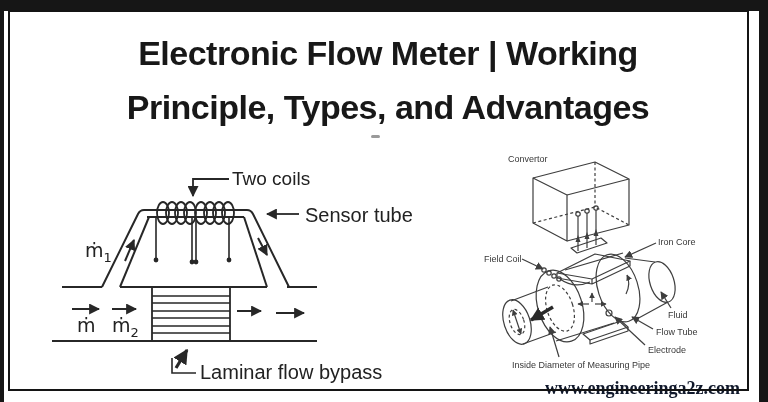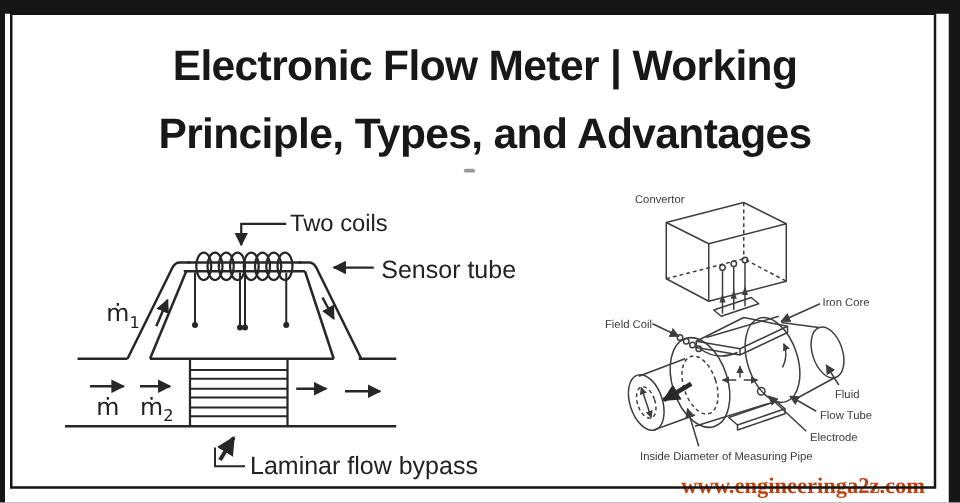--- a/index.html
+++ b/index.html
@@ -30,21 +30,21 @@
   }
   .artifact-dash {
     position:absolute; left:371px; top:129px;
     width:9px; height:3px; background:#9a9a9a; border-radius:2px;
   }
   svg.left-diagram  { position:absolute; left:35px;  top:150px; }
   svg.right-diagram { position:absolute; left:455px; top:130px; }
   .watermark {
     position:absolute; top:372px; right:23px;
     font-family:"Liberation Serif", serif;
-    font-weight:bold; font-size:18px; color:#c2410c;
+    font-weight:bold; font-size:18px; color:#0f172a;
     white-space:nowrap;
   }
   text { font-family:"Liberation Sans", sans-serif; }
   text.mdot { font-family:"DejaVu Sans", sans-serif; }
 </style>
 </head>
 <body>
 
 <div class="panel">
 

